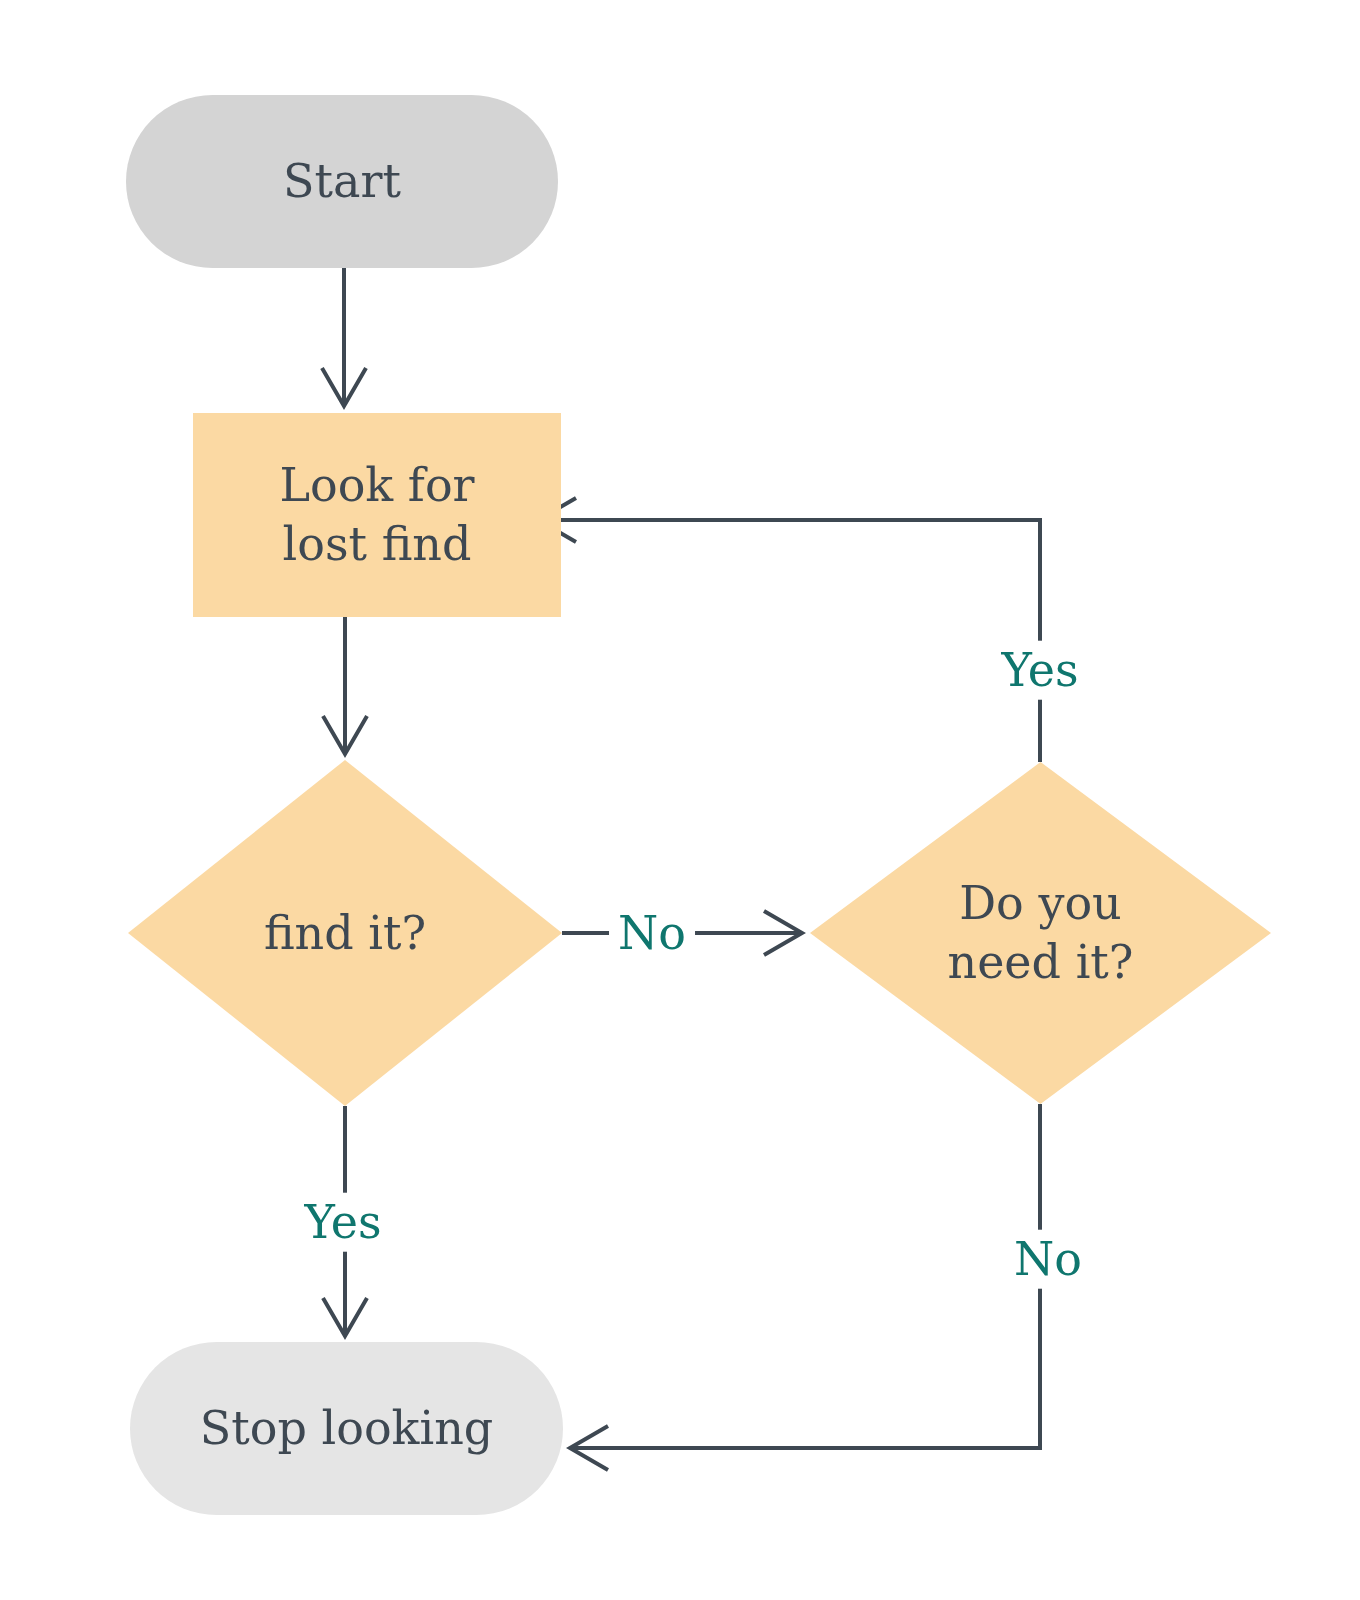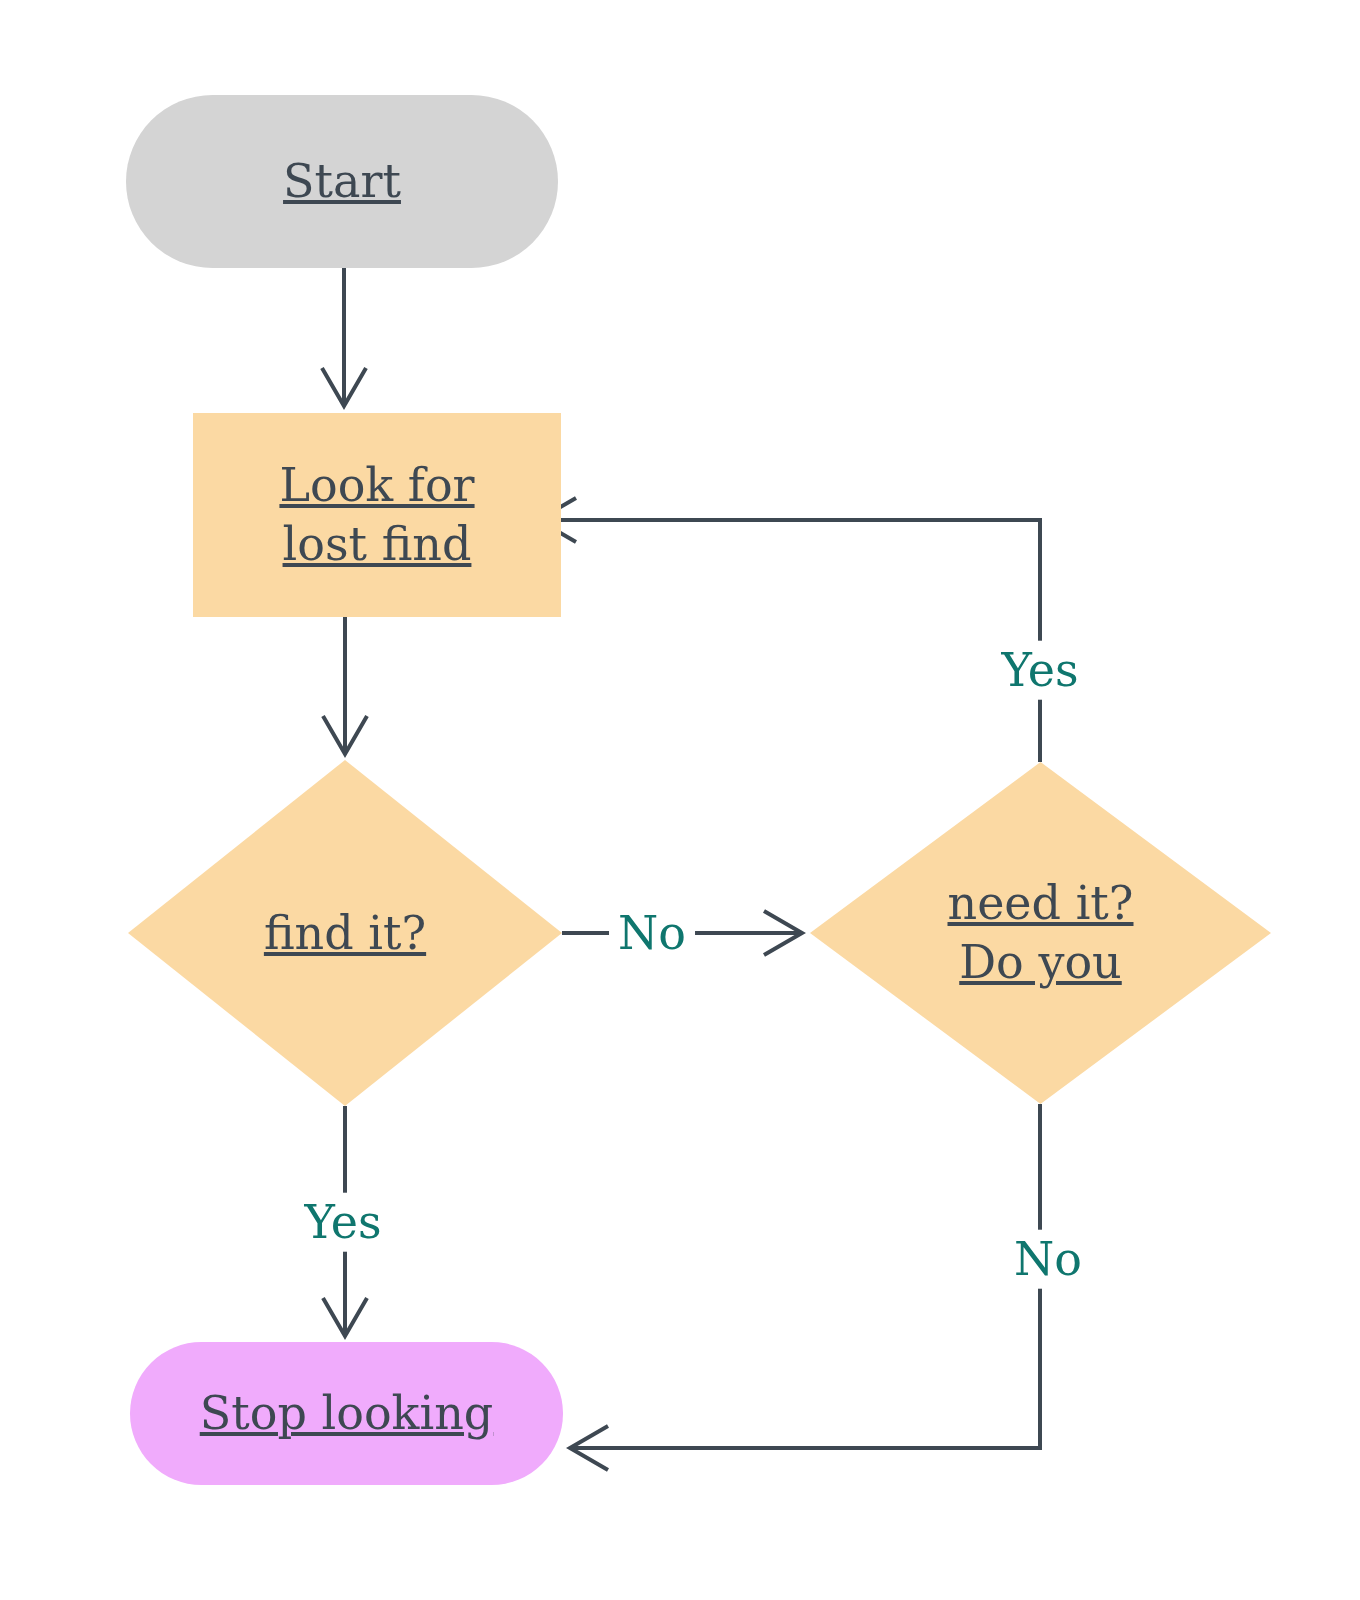--- a/index.html
+++ b/index.html
@@ -31,21 +31,20 @@
   }
   .node {
     position: absolute;
     display: flex;
     align-items: center;
     justify-content: center;
     text-align: center;
     font-size: 46px;
     line-height: 1.28;
     color: #3e4852;
-    text-decoration: underline;
   }
   .terminator-start {
     left: 126px; top: 95px;
     width: 432px; height: 173px;
     background: #d4d4d4;
     border-radius: 87px;
   }
   .process-look {
     left: 161px; top: 413px;
     width: 368px; height: 204px;
@@ -59,22 +58,22 @@
   .decision-find {
     left: 128px; top: 760px;
     width: 434px; height: 346px;
   }
   .decision-need {
     left: 810px; top: 762px;
     width: 461px; height: 342px;
   }
   .terminator-stop {
     left: 130px; top: 1342px;
-    width: 433px; height: 143px;
-    background: #f0abfc;
+    width: 433px; height: 173px;
+    background: #e5e5e5;
     border-radius: 88px;
   }
   .edge-label {
     position: absolute;
     transform: translate(-50%, -50%);
     background: #ffffff;
     font-size: 46px;
     line-height: 1.1;
     padding: 4px 9px;
     color: #0f766e;
@@ -123,22 +122,22 @@
   </div>
 
   <div class="node decision decision-find">
     <div>
       <div>find it?</div>
     </div>
   </div>
 
   <div class="node decision decision-need">
     <div>
+      <div>Do you</div>
       <div>need it?</div>
-      <div>Do you</div>
     </div>
   </div>
 
   <div class="node terminator-stop">
     <span>Stop looking</span>
   </div>
 
   <div class="edge-label edge-label-find-no">No</div>
   <div class="edge-label edge-label-need-yes">Yes</div>
   <div class="edge-label edge-label-find-yes">Yes</div>

